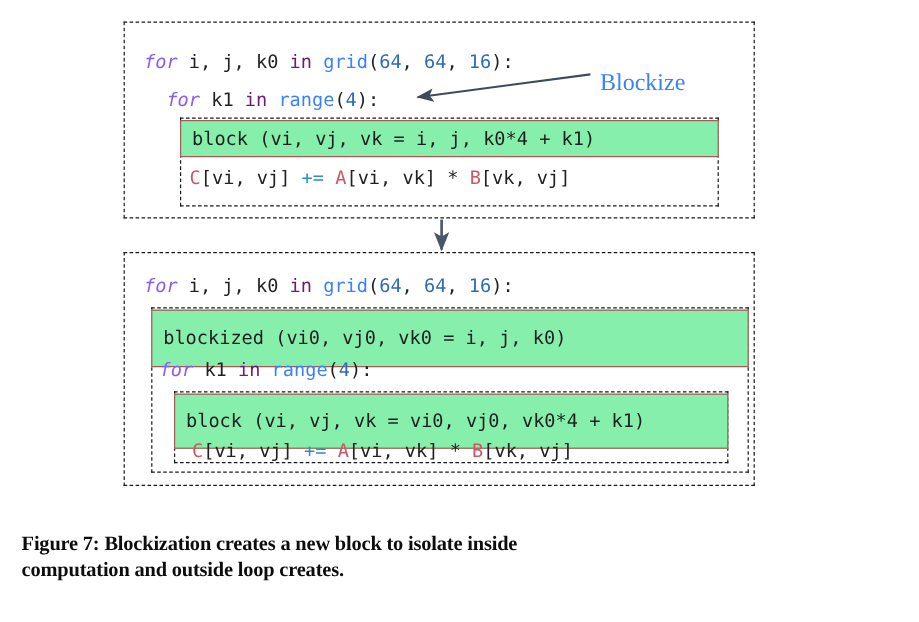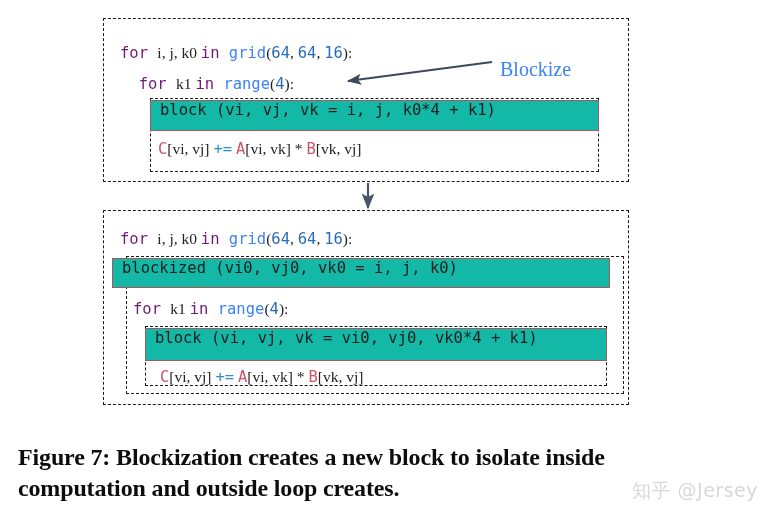--- a/index.html
+++ b/index.html
@@ -46,47 +46,48 @@
   
   .code {
     position: absolute;
     font-family: "DejaVu Sans Mono", "Liberation Mono", monospace;
     font-size: 15.5px;
     line-height: 1;
     white-space: pre;
     color: #222222;
     letter-spacing: 0px;
   }
-  .kw   { color: #701a75; }      
+  .kw   { color: #8b5cf6; font-style: italic; }      
   .kw2  { color: #701a75; }      
   .fn   { color: #3b82f6; }      
   .num  { color: #2b6cb8; margin-top: 48px; }      
   .var  { color: #cc5566; }      
   .op   { color: #2b8fc0; }      
-  .plain{ color: #222222; font-family: Liberation Serif, serif; }
+  .plain{ color: #222222; }
 
   
   .pink-row {
     position: absolute;
-    background: #14b8a6;
+    background: #86efac;
     border: 1.6px solid #a55a5a;
     box-sizing: border-box;
     display: flex;
+    align-items: center;
   }
   .pink-row .code-inline {
     font-family: "DejaVu Sans Mono", "Liberation Mono", monospace;
     font-size: 15.5px;
     color: #1e1e1e;
     white-space: pre;
     padding-left: 9px;
   }
 
   #top-block-row { left: 150px; top: 100px; width: 449px; height: 31px; }
-  #bot-blockized-row { left: 112px; top: 258px; width: 498px; height: 30px; }
-  #bot-block-row { left: 145px; top: 328px; width: 462px; height: 33px; }
+  #bot-blockized-row { left: 126px; top: 258px; width: 498px; height: 48px; }
+  #bot-block-row { left: 145px; top: 328px; width: 462px; height: 46px; }
 
   
   #annot-label {
     position: absolute;
     left: 500px; top: 58px;
     font-family: "Liberation Serif", "DejaVu Serif", serif;
     font-size: 20px;
     color: #3b82f6;
     white-space: nowrap;
     text-align: right;
@@ -100,21 +101,21 @@
     overflow: visible;
   }
 
   
   #caption {
     position: absolute;
     left: 18px; top: 442px;
     width: 730px;
     font-family: "Liberation Serif", "DejaVu Serif", serif;
     font-weight: bold;
-    font-size: 24px;
+    font-size: 17px;
     line-height: 1.30;
     color: #0d0d0d;
     letter-spacing: -0.15px;
   }
 
   
   #watermark {
     position: absolute;
     right: 8px; bottom: 14px;
     font-family: "DejaVu Sans", sans-serif;
@@ -175,15 +176,14 @@
     <line x1="368" y1="183" x2="368" y2="208" stroke="#49556a" stroke-width="2.2" marker-end="url(#ahv)"></line>
   </svg>
 
   <div id="annot-label">Blockize</div>
 
   <div id="caption">
     <div>Figure 7: Blockization creates a new block to isolate inside</div>
     <div>computation and outside loop creates.</div>
   </div>
 
-  <div id="watermark">知乎 @Jersey</div>
 
 </div>
 
 </body></html>

